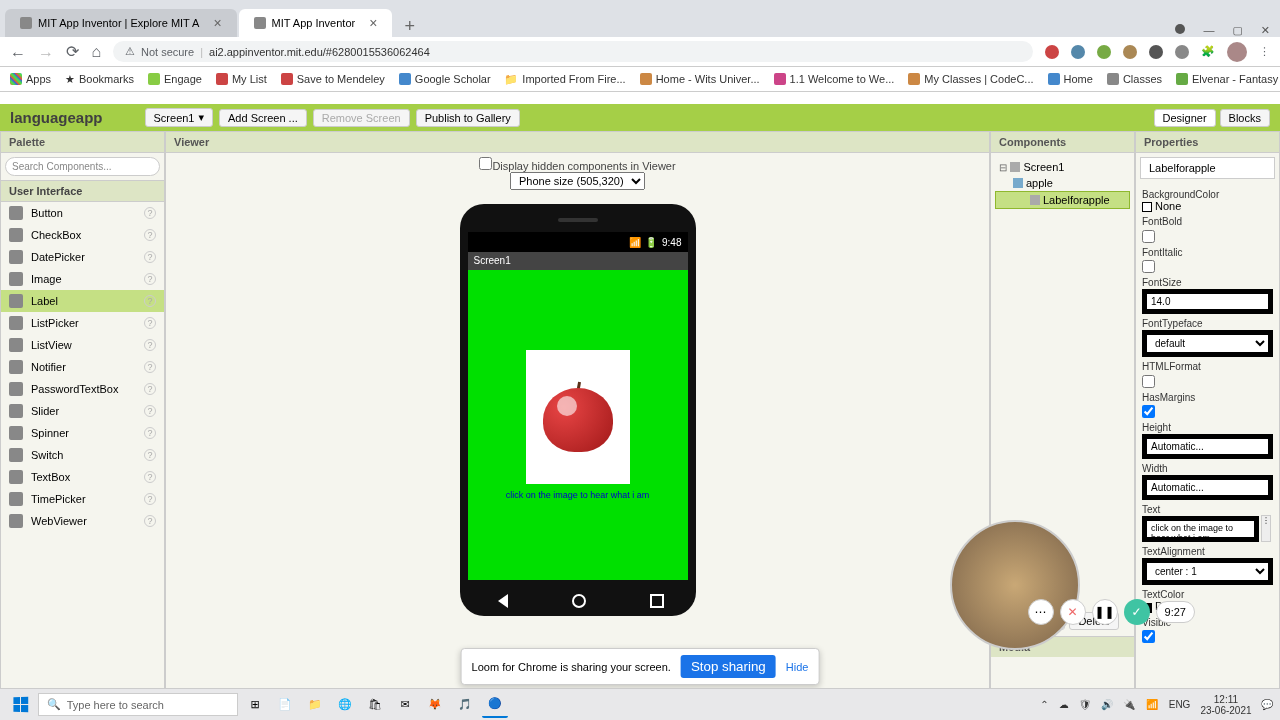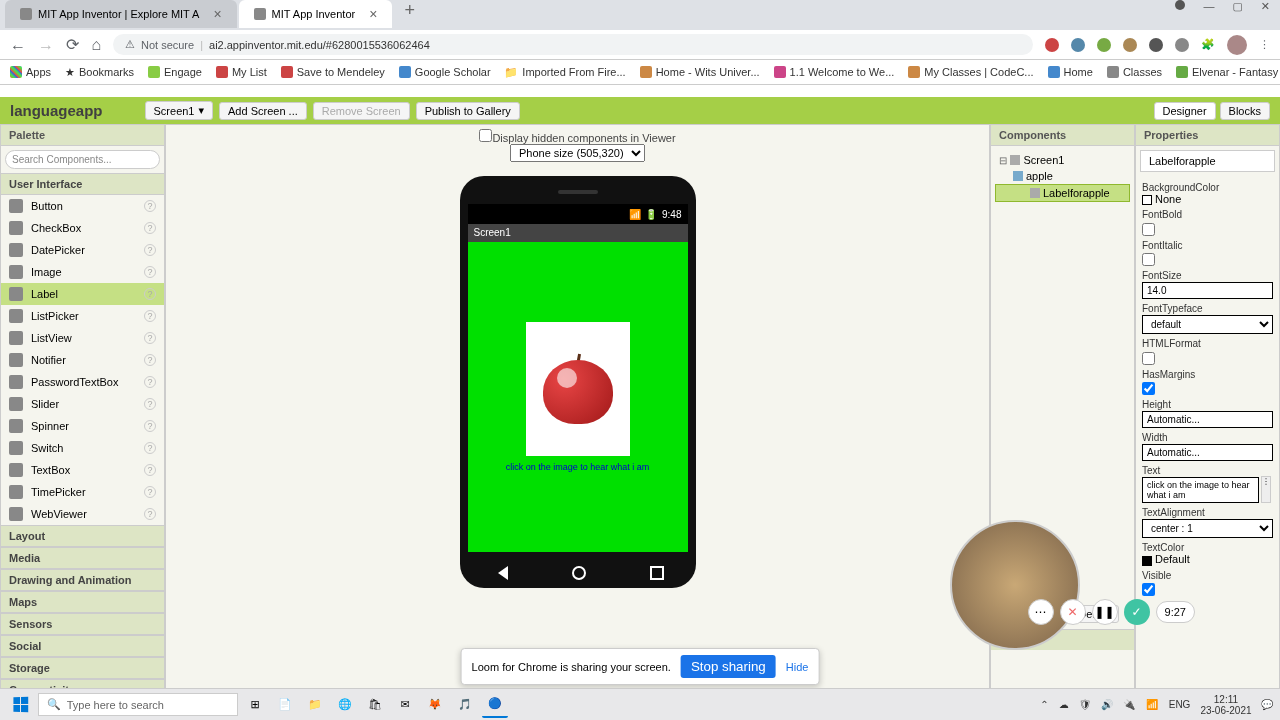--- a/index.html
+++ b/index.html
@@ -1,19 +1,19 @@
 <!DOCTYPE html>
 <html><head>
 <meta charset="utf-8">
 <style>
 * { margin: 0; padding: 0; box-sizing: border-box; font-family: Arial, sans-serif; }
 body { font-size: 11px; background: #fff; overflow: hidden; width: 1280px; height: 720px; }
 
 
-.browser-tabs { height: 30px; background: #dee1e6; display: flex; align-items: flex-start; padding-left: 5px; }
+.browser-tabs { height: 37px; background: #dee1e6; display: flex; align-items: flex-end; padding-left: 5px; }
 .tab { background: #fff; padding: 6px 15px; border-radius: 6px 6px 0 0; display: flex; align-items: center; gap: 6px; font-size: 11px; margin-right: 2px; }
 .tab.inactive { background: #c9ccd1; }
 .tab-close { color: #666; font-size: 14px; margin-left: 8px; cursor: pointer; }
 .tab-plus { color: #666; font-size: 18px; padding: 0 10px; cursor: pointer; }
 .tab-icon { width:12px; height:12px; background:#888; border-radius:2px; display:inline-block; }
 
 .browser-controls { height: 30px; display: flex; align-items: center; padding: 0 10px; gap: 12px; border-bottom: 1px solid #ccc; }
 .nav-icon { color: #5f6368; font-size: 16px; cursor: pointer; }
 .addr-bar { flex:1; display:flex; align-items:center; gap:6px; background:#f1f3f4; border-radius:14px; padding:4px 12px; color:#5f6368; }
 .browser-right-icons { display:flex; gap:12px; align-items:center; }
@@ -81,21 +81,21 @@
 .tree-expand { font-size:10px; color:#666; }
 .comp-buttons { padding: 6px; display:flex; gap:4px; justify-content:center; }
 .comp-btn { padding: 2px 8px; border: 1px solid #ccc; background: #f5f5f5; font-size: 11px; border-radius: 3px; cursor:pointer; }
 .media-section { background:#dde5c5; padding:4px 8px; font-weight:bold; color:#555; border-top:1px solid #ccc; }
 
 
 .properties { width: 145px; overflow-y:auto; }
 .prop-name { padding: 4px 8px; background: #fff; border: 1px solid #ccc; margin: 4px; font-size: 11px; }
 .prop-group { padding: 2px 6px; }
 .prop-label { font-size: 10px; color: #333; margin-top: 4px; }
-.prop-field { border: 1px solid #000000; background: #fff; padding: 2px 4px; font-size: 10px; width: 100%; margin-top:1px; }
+.prop-field { border: 5px solid #000000; background: #fff; padding: 2px 4px; font-size: 10px; width: 100%; margin-top:1px; }
 .prop-check { margin-top: 2px; }
 .prop-check input { vertical-align:middle; }
 .color-swatch { width:10px; height:10px; border:1px solid #000; display:inline-block; background:#fff; vertical-align:middle; margin-right:3px; }
 .prop-textarea { height:26px; resize:none; width:calc(100% - 14px); font-size:9px; vertical-align:top; }
 .textarea-wrap { display:flex; gap:2px; }
 .textarea-handle { width:10px; border:1px solid #ccc; background:#eee; font-size:8px; text-align:center; }
 
 
 .loom-bubble { position: absolute; bottom: 70px; right: 200px; width: 130px; height: 130px; border-radius: 50%; background: radial-gradient(circle, #c9a876, #7a6248); border:2px solid #ccc; }
 .loom-controls { position: absolute; bottom: 95px; right: 85px; display: flex; align-items: center; gap: 6px; }
@@ -315,33 +315,24 @@
           <span class="palette-icon"></span>
           <span>TimePicker</span>
           <span class="palette-help">?</span>
         </div>
         <div class="palette-item">
           <span class="palette-icon"></span>
           <span>WebViewer</span>
           <span class="palette-help">?</span>
         </div>
       </div>
-    <div id="palette-categories">
-        <div class="category">Layout</div>
-        <div class="category">Media</div>
-        <div class="category">Drawing and Animation</div>
-        <div class="category">Maps</div>
-        <div class="category">Sensors</div>
-        <div class="category">Social</div>
-        <div class="category">Storage</div>
-        <div class="category">Connectivity</div>
-      </div>
   </div>
 
   <div class="panel viewer">
+    <div class="panel-header">Viewer</div>
     <div class="viewer-controls">
       <label><input type="checkbox" style=""><span>Display hidden components in Viewer</span></label><br>
       <select class="phone-select"><option>Phone size (505,320)</option></select>
     </div>
     <div class="phone">
       <div class="phone-speaker"></div>
       <div class="phone-screen">
         <div class="status-bar">
           <span class="status-icons">📶</span>
           <span class="status-icons">🔋</span>

